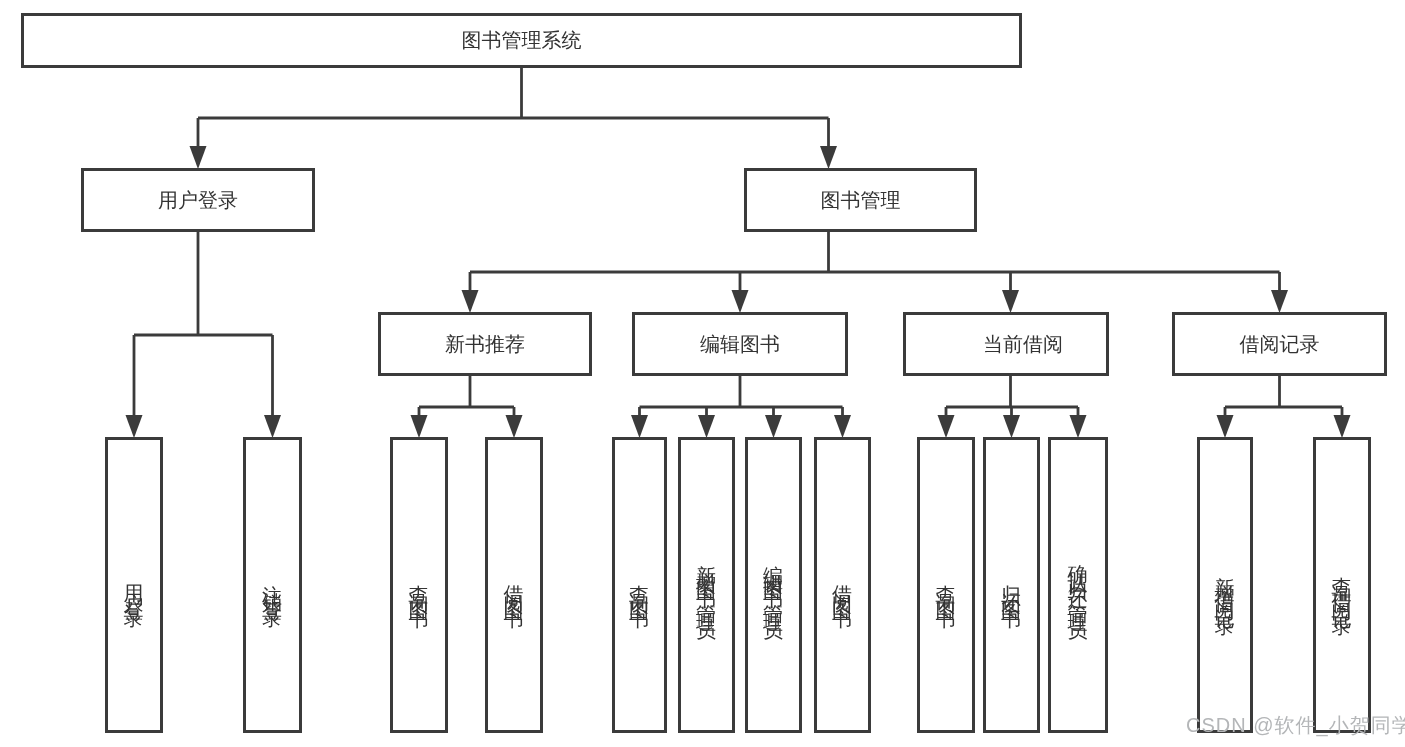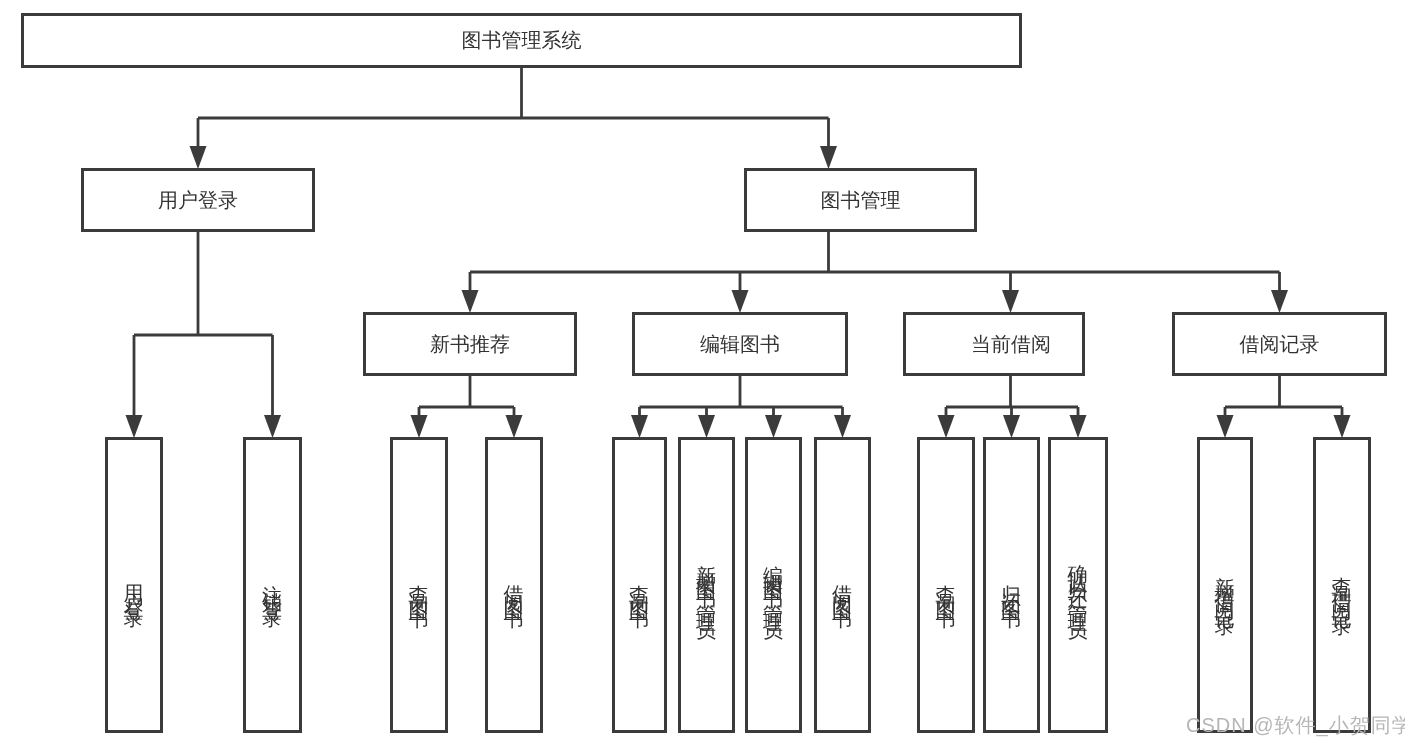--- a/index.html
+++ b/index.html
@@ -108,27 +108,27 @@
   <div id="nodes">
       <div class="node" style="left: 21px; top: 13px; width: 1001px; height: 55px; border-color: rgb(59, 59, 59);">
         <span class="lbl">图书管理系统</span>
       </div>
       <div class="node" style="left: 81px; top: 168px; width: 234px; height: 64px; border-color: rgb(59, 59, 59);">
         <span class="lbl">用户登录</span>
       </div>
       <div class="node" style="left: 712px; top: 168px; width: 233px; height: 64px; border-color: rgb(59, 59, 59); margin-left: 32px;">
         <span class="lbl">图书管理</span>
       </div>
-      <div class="node" style="left: 363px; top: 312px; width: 214px; height: 64px; border-color: rgb(59, 59, 59);">
+      <div class="node" style="left: 378px; top: 312px; width: 214px; height: 64px; border-color: rgb(59, 59, 59);">
         <span class="lbl">新书推荐</span>
       </div>
       <div class="node" style="left: 632px; top: 312px; width: 216px; height: 64px; border-color: rgb(59, 59, 59);">
         <span class="lbl">编辑图书</span>
       </div>
-      <div class="node" style="left: 903px; top: 312px; width: 182px; height: 64px; border-color: rgb(59, 59, 59); padding-left: 34px;">
+      <div class="node" style="left: 903px; top: 312px; width: 206px; height: 64px; border-color: rgb(59, 59, 59); padding-left: 34px;">
         <span class="lbl">当前借阅</span>
       </div>
       <div class="node" style="left: 1172px; top: 312px; width: 215px; height: 64px; border-color: rgb(59, 59, 59);">
         <span class="lbl">借阅记录</span>
       </div>
       <div class="node vertical" style="left: 105px; top: 437px; width: 58px; height: 296px; border-color: rgb(59, 59, 59);">
         <span class="lbl">用户登录</span>
       </div>
       <div class="node vertical" style="left: 243px; top: 437px; width: 59px; height: 296px; border-color: rgb(59, 59, 59);">
         <span class="lbl">注销登录</span>

